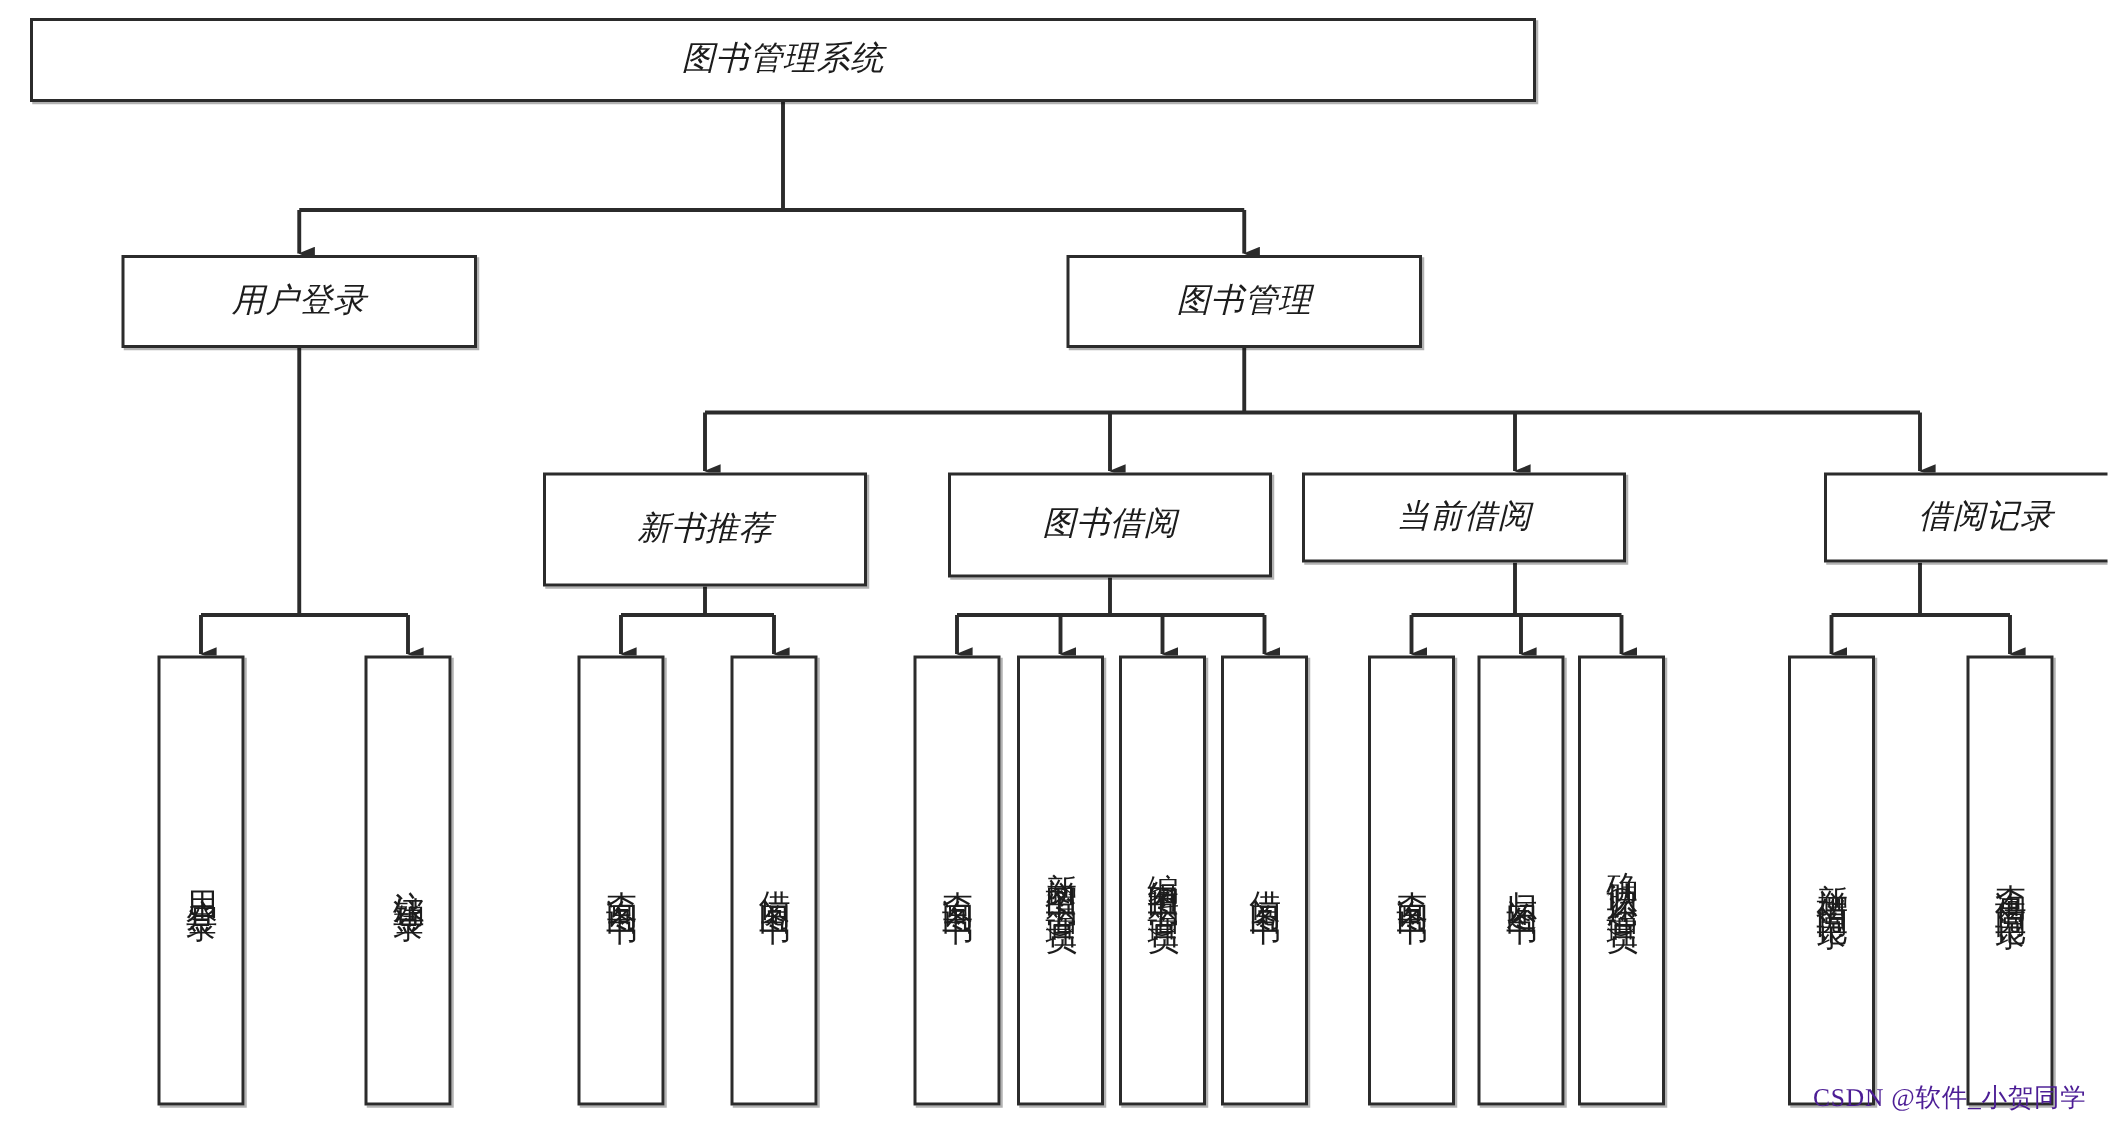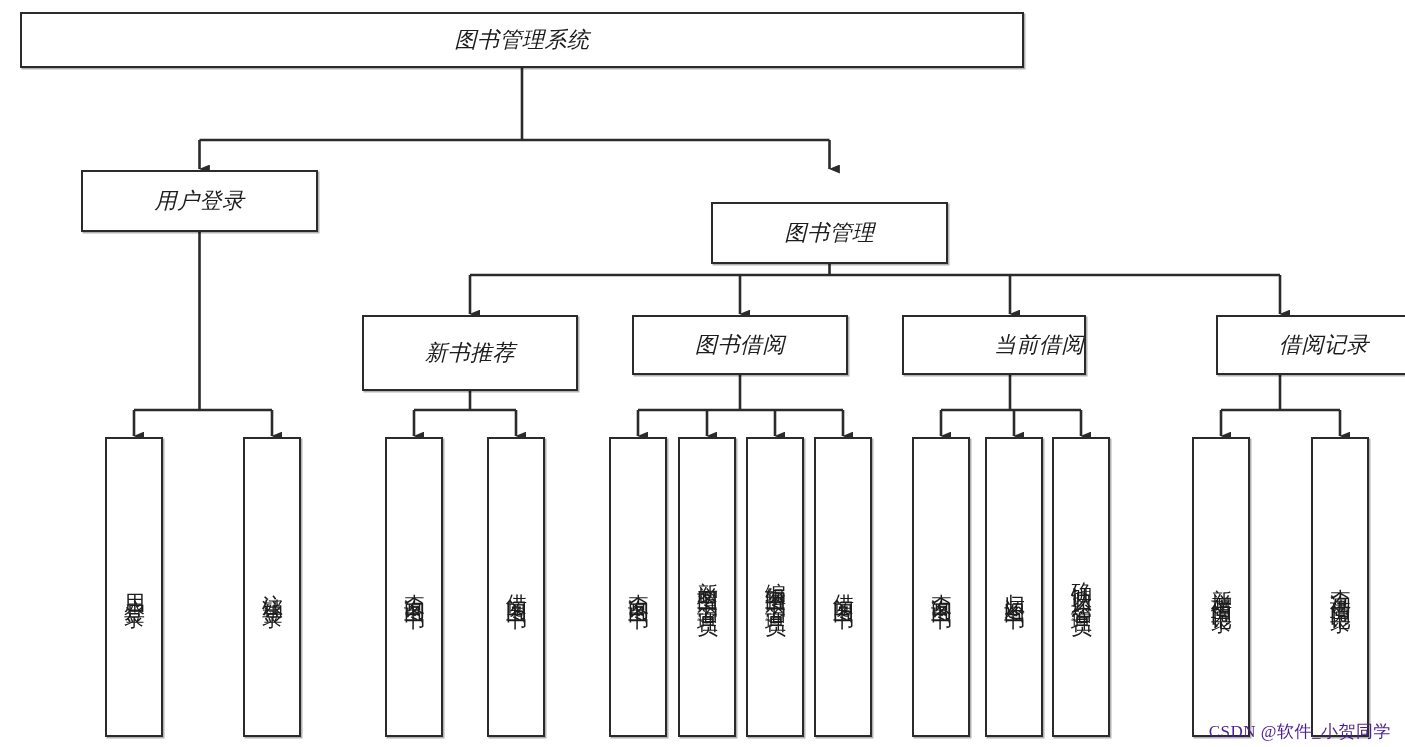--- a/index.html
+++ b/index.html
@@ -127,30 +127,30 @@
         <line x1="1340" y1="410" x2="1340" y2="436" stroke="#2b2b2b" stroke-width="2.6" stroke-linecap="butt" marker-end="url(#arrowhead)"></line>
       </g>
   </svg>
   <div id="node-layer">
       <div class="node-box node-h node-root" style="left: 20px; top: 12px; width: 1004px; height: 56px;">
         <span class="node-label">图书管理系统</span>
       </div>
       <div class="node-box node-h" style="left: 81px; top: 170px; width: 237px; height: 62px;">
         <span class="node-label">用户登录</span>
       </div>
-      <div class="node-box node-h" style="left: 711px; top: 170px; width: 237px; height: 62px; margin-top: 32px;">
+      <div class="node-box node-h" style="left: 711px; top: 170px; width: 237px; height: 62px;">
         <span class="node-label">图书管理</span>
       </div>
       <div class="node-box node-h" style="left: 362px; top: 315px; width: 216px; height: 76px;">
         <span class="node-label">新书推荐</span>
       </div>
-      <div class="node-box node-h" style="left: 632px; top: 315px; width: 216px; height: 60px;">
+      <div class="node-box node-h" style="left: 632px; top: 315px; width: 216px; height: 70px;">
         <span class="node-label">图书借阅</span>
       </div>
-      <div class="node-box node-h" style="left: 902px; top: 315px; width: 184px; height: 60px; justify-content: flex-end;">
+      <div class="node-box node-h" style="left: 868px; top: 315px; width: 216px; height: 60px;">
         <span class="node-label">当前借阅</span>
       </div>
       <div class="node-box node-h" style="left: 1172px; top: 315px; width: 216px; height: 60px; margin-left: 44px;">
         <span class="node-label">借阅记录</span>
       </div>
       <div class="node-box node-v" style="left: 105px; top: 437px; width: 58px; height: 300px;">
         <span class="node-label">用户登录</span>
       </div>
       <div class="node-box node-v" style="left: 243px; top: 437px; width: 58px; height: 300px;">
         <span class="node-label">注销登录</span>

